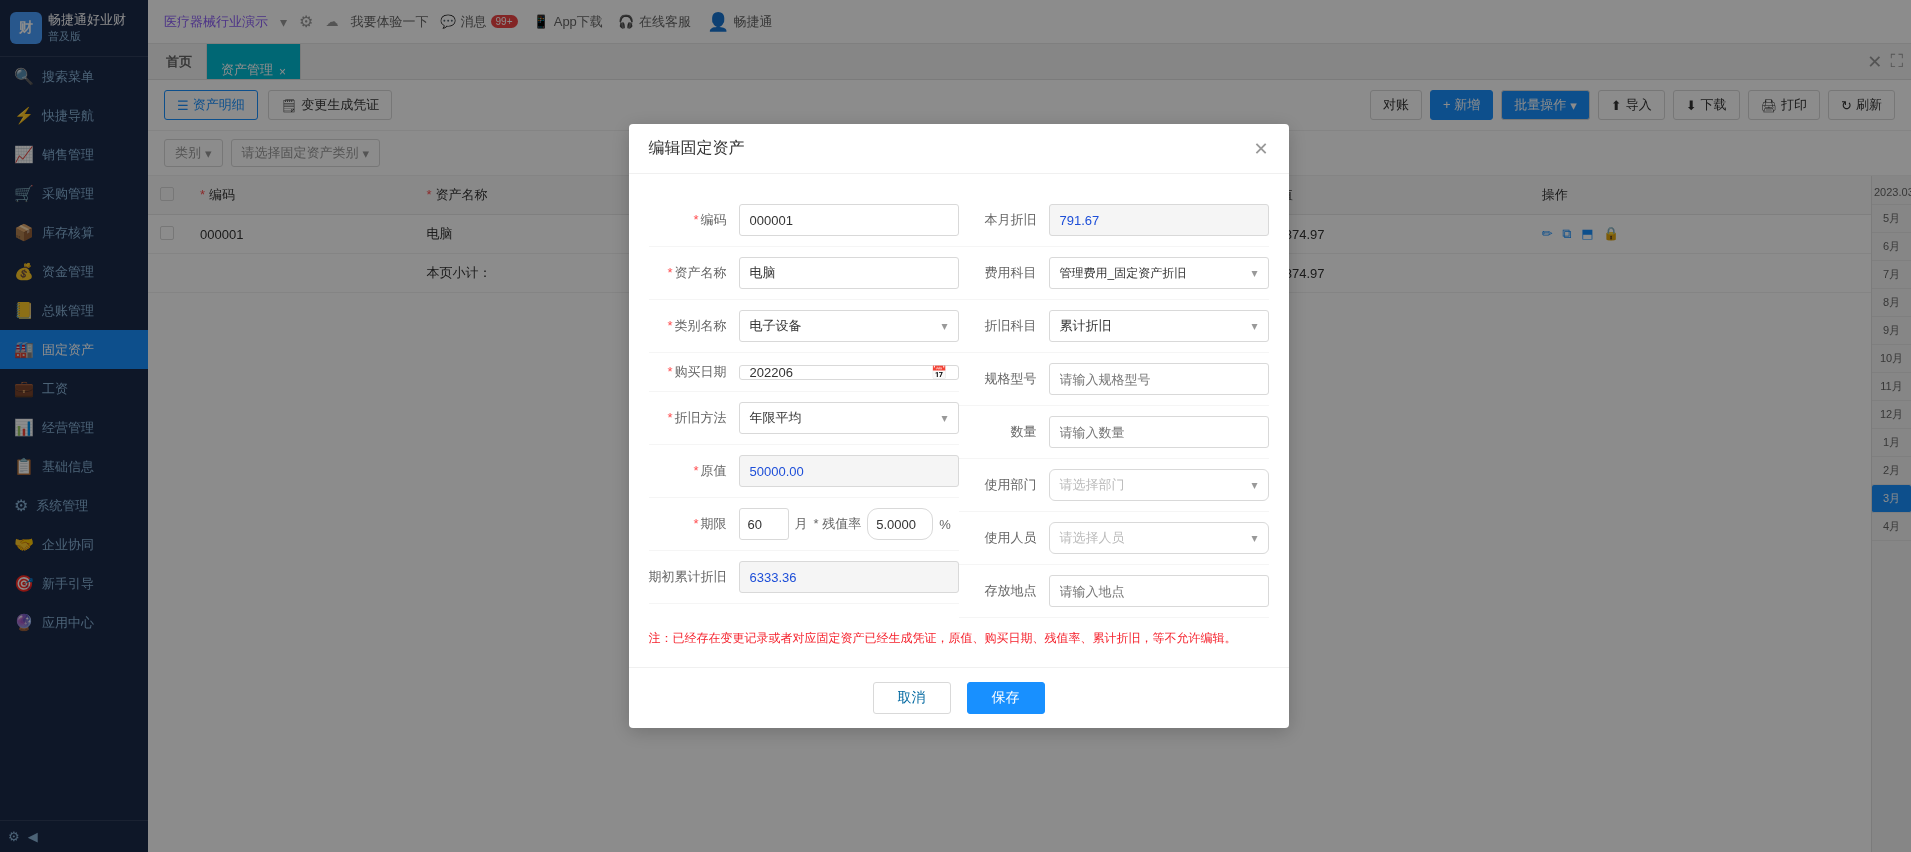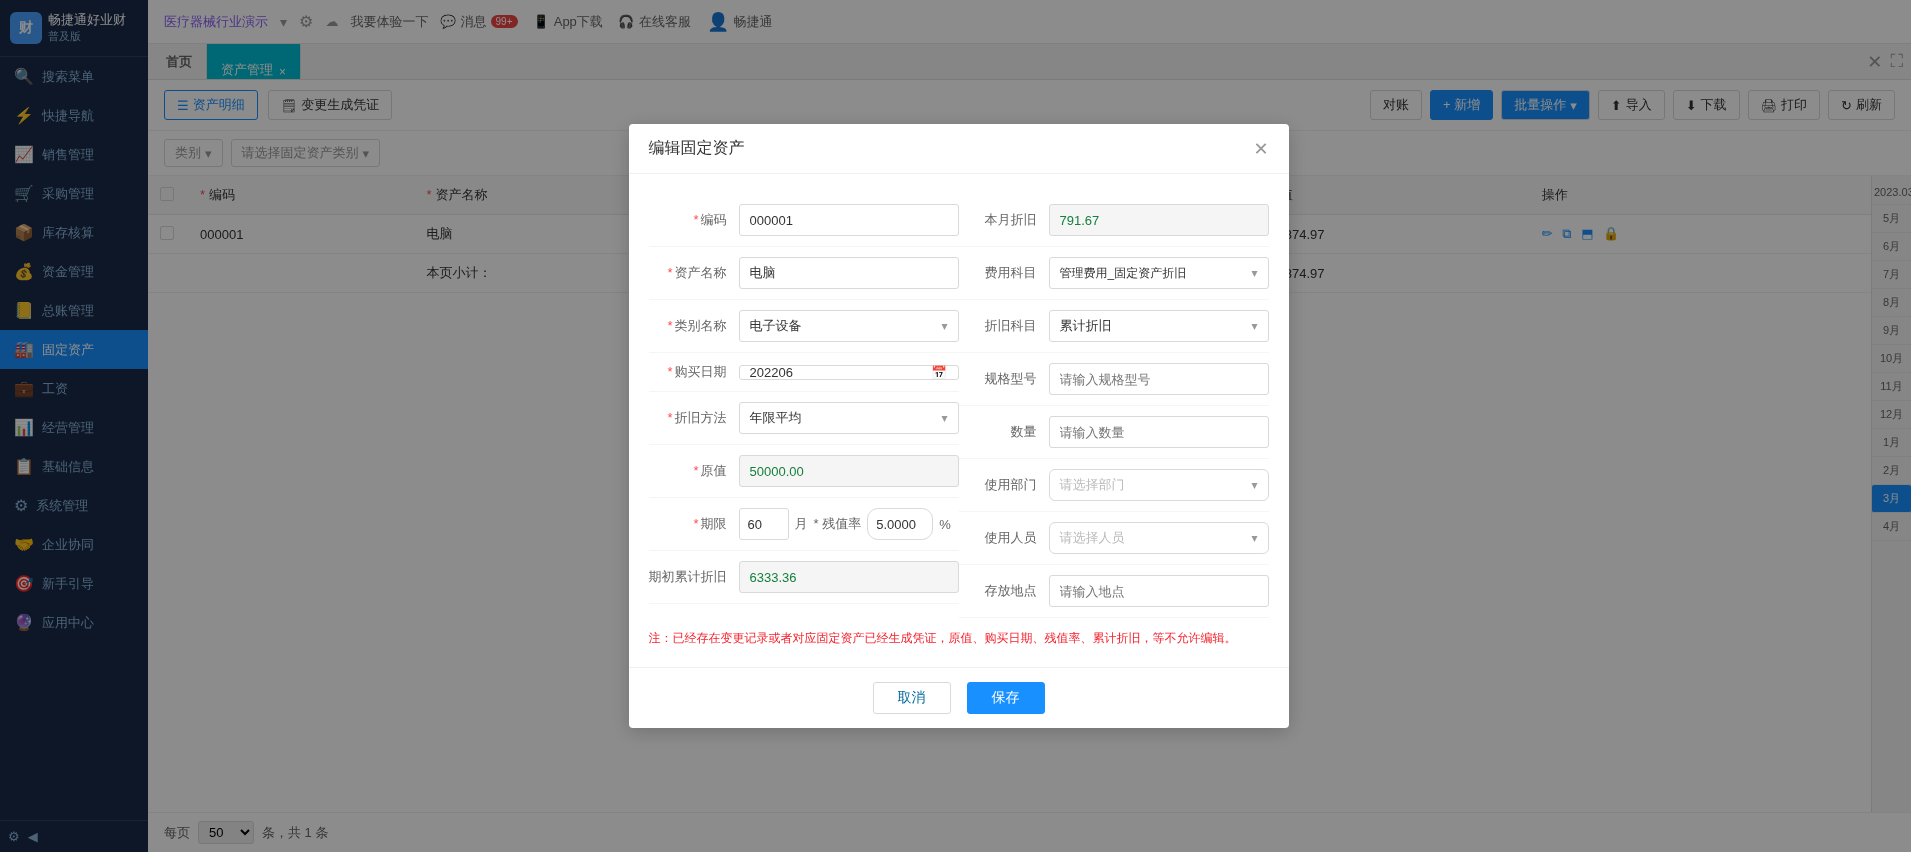--- a/index.html
+++ b/index.html
@@ -71,21 +71,21 @@
     .modal { background: white; border-radius: 4px; width: 660px; max-height: 90vh; overflow: auto; box-shadow: 0 4px 20px rgba(0,0,0,0.2); }
     .modal-header { display: flex; align-items: center; justify-content: space-between; padding: 14px 20px; border-bottom: 1px solid #f0f0f0; }
     .modal-title { font-size: 16px; color: #333; font-weight: 500; }
     .modal-close { font-size: 18px; color: #999; cursor: pointer; line-height: 1; }
     .modal-body { padding: 20px; }
     .form-grid { display: grid; grid-template-columns: 1fr 1fr; gap: 0; }
     .form-row { display: flex; align-items: center; padding: 10px 0; border-bottom: 1px solid #f5f5f5; }
     .form-label { width: 90px; text-align: right; color: #666; font-size: 13px; padding-right: 12px; flex-shrink: 0; }
     .form-label .req { color: #ff4d4f; margin-right: 2px; }
     .form-control { flex: 1; height: 32px; border: 1px solid #d9d9d9; border-radius: 3px; padding: 0 10px; font-size: 13px; color: #333; outline: none; }
-    .form-control.readonly { background: #f5f5f5; color: #15803d; }
+    .form-control.readonly { background: #f5f5f5; color: #1d4ed8; }
     .form-select { flex: 1; height: 32px; border: 1px solid #d9d9d9; border-radius: 3px; padding: 0 10px; font-size: 13px; color: #333; display: flex; align-items: center; justify-content: space-between; cursor: pointer; background: white; }
     .form-select.placeholder { color: #bbb; border-radius: 6px; }
     .form-date { flex: 1; height: 15px; border: 1px solid #d9d9d9; border-radius: 3px; padding: 0 10px; font-size: 13px; color: #333; display: flex; align-items: center; justify-content: space-between; cursor: pointer; }
     .form-inline { display: flex; align-items: center; gap: 6px; flex: 1; }
     .form-inline-input { height: 32px; border: 1px solid #d9d9d9; border-radius: 3px; padding: 0 8px; font-size: 13px; color: #333; }
     .form-inline-label { font-size: 13px; color: #666; }
     .form-note { padding: 12px 0 0 0; color: #f5222d; font-size: 12px; }
     .modal-footer { display: flex; justify-content: center; gap: 16px; padding: 14px 20px; border-top: 1px solid #f0f0f0; }
     .btn-cancel { padding: 6px 24px; border: 1px solid #d9d9d9; border-radius: 3px; background: white; cursor: pointer; font-size: 14px; color: #0369a1; }
     .btn-save { padding: 6px 24px; border: 1px solid #1890ff; border-radius: 3px; background: #1890ff; cursor: pointer; font-size: 14px; color: white; }
@@ -322,28 +322,20 @@
           <div class="right-panel-item">10月</div>
           <div class="right-panel-item">11月</div>
           <div class="right-panel-item">12月</div>
           <div class="right-panel-item">1月</div>
           <div class="right-panel-item">2月</div>
           <div class="right-panel-item today">3月</div>
           <div class="right-panel-item">4月</div>
         </div>
       </div>
 
-      <div class="table-footer">
-        <span>每页</span>
-        <select style="border:1px solid #d9d9d9;border-radius:3px;padding:2px 6px;font-size:13px;">
-          <option>50</option>
-          <option>100</option>
-        </select>
-        <span>条，共 1 条</span>
-      </div>
     </div>
   </div>
 </div>
 
 <div class="modal-overlay">
   <div class="modal">
     <div class="modal-header">
       <span class="modal-title">编辑固定资产</span>
       <span class="modal-close">✕</span>
     </div>

